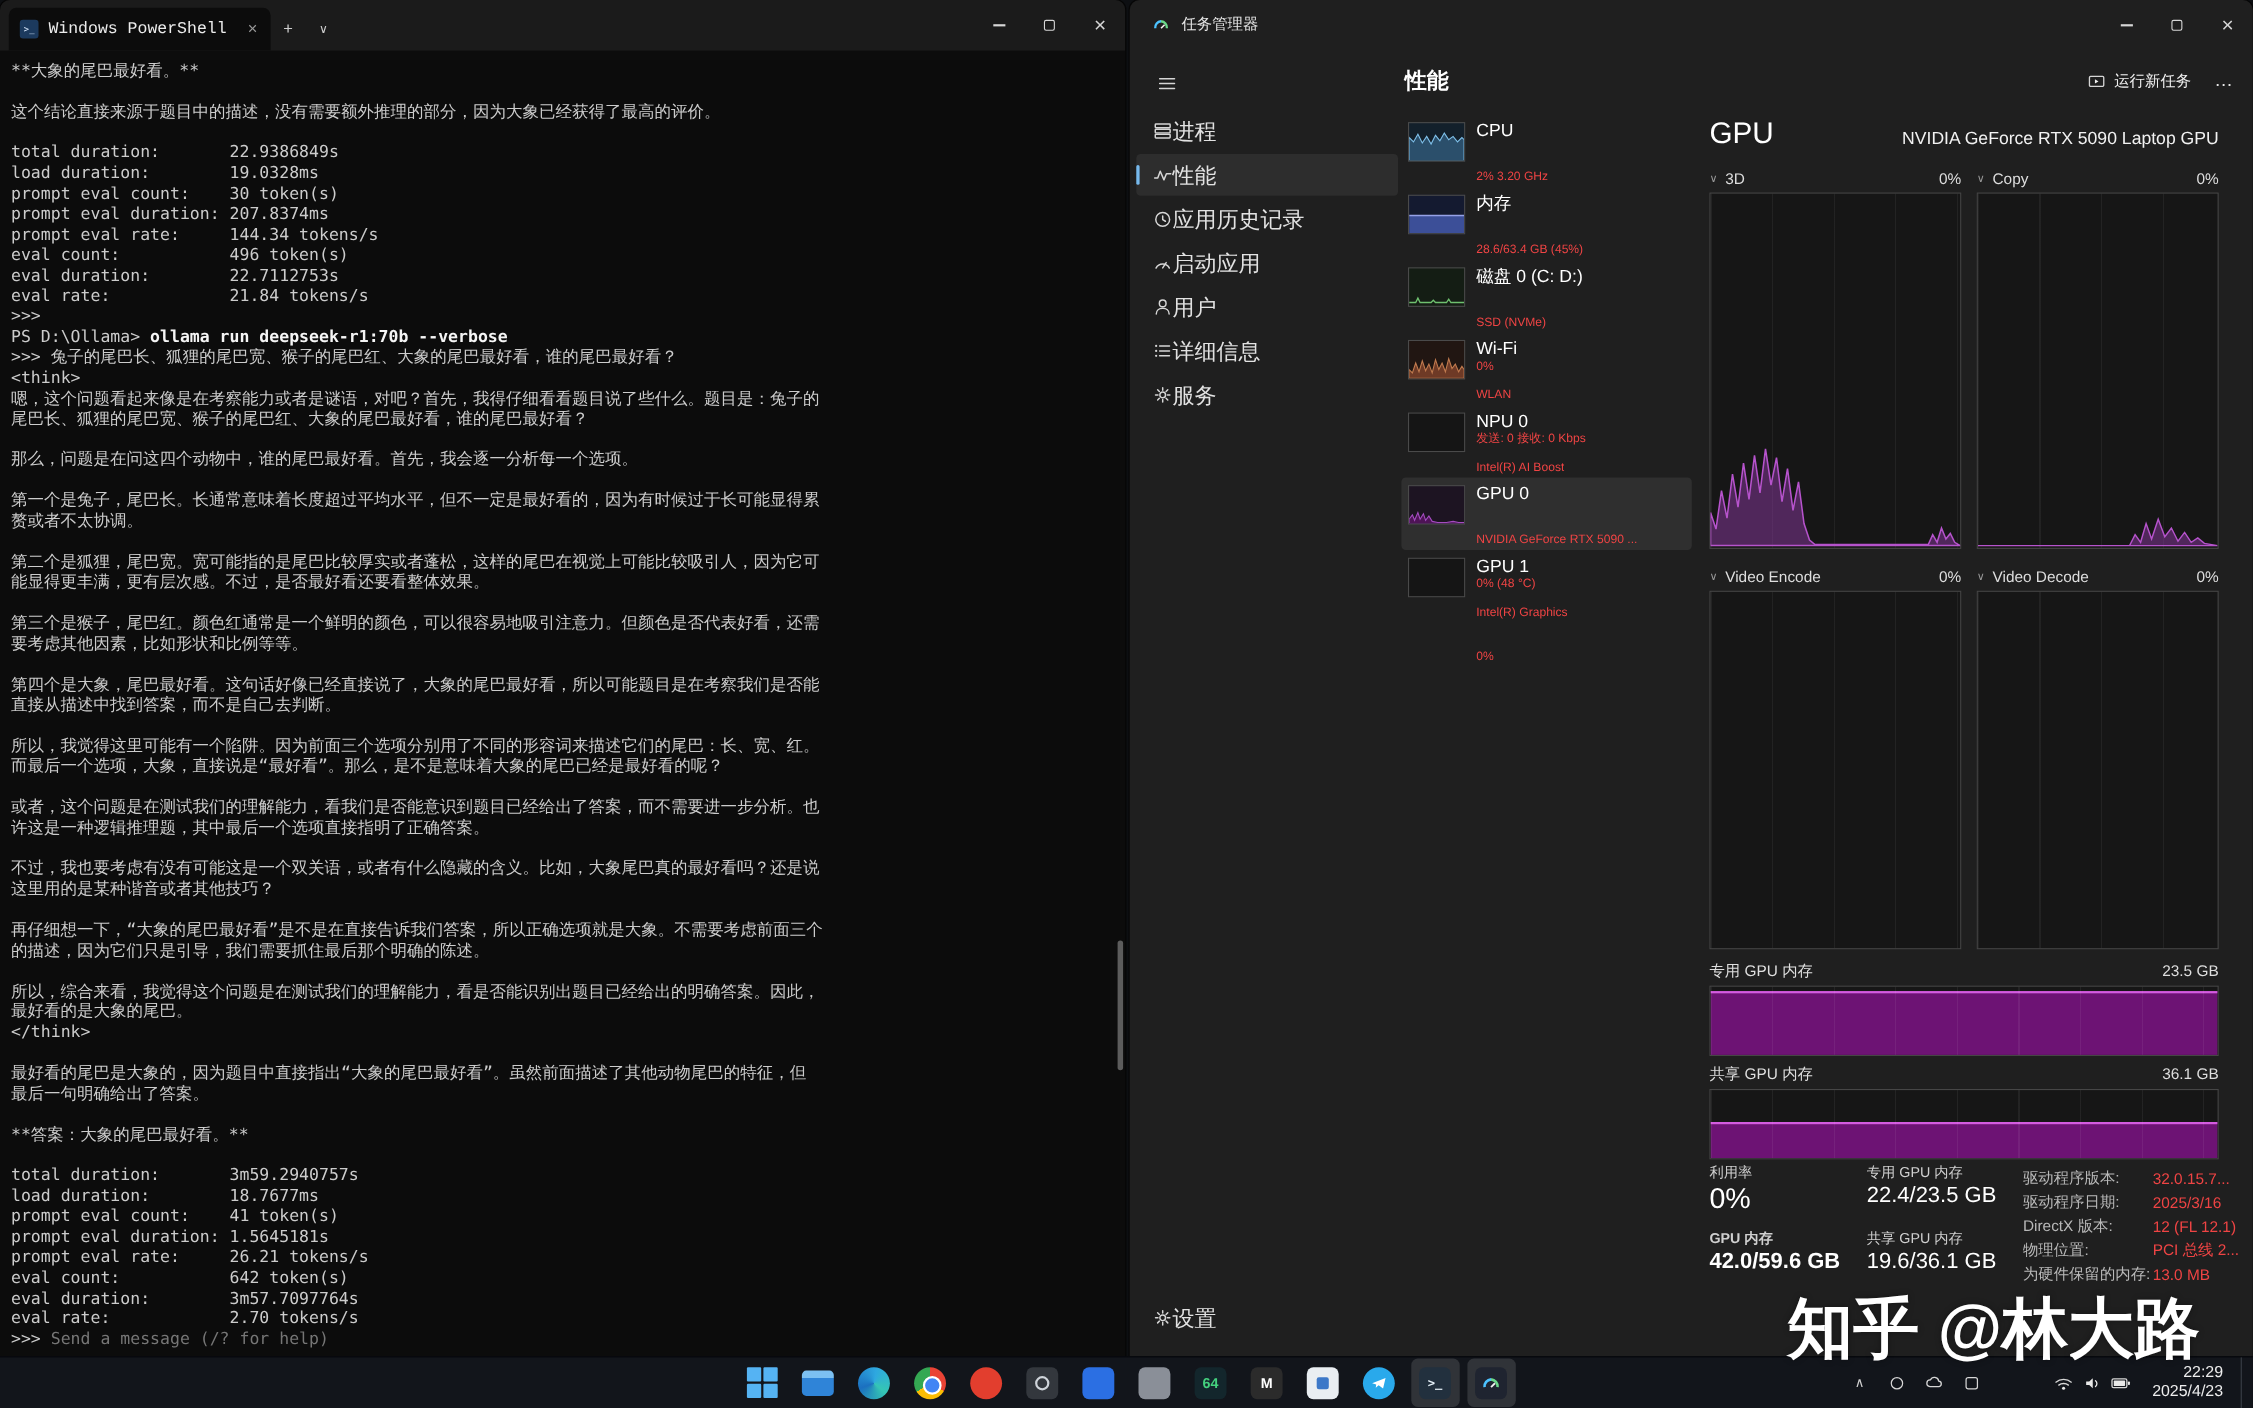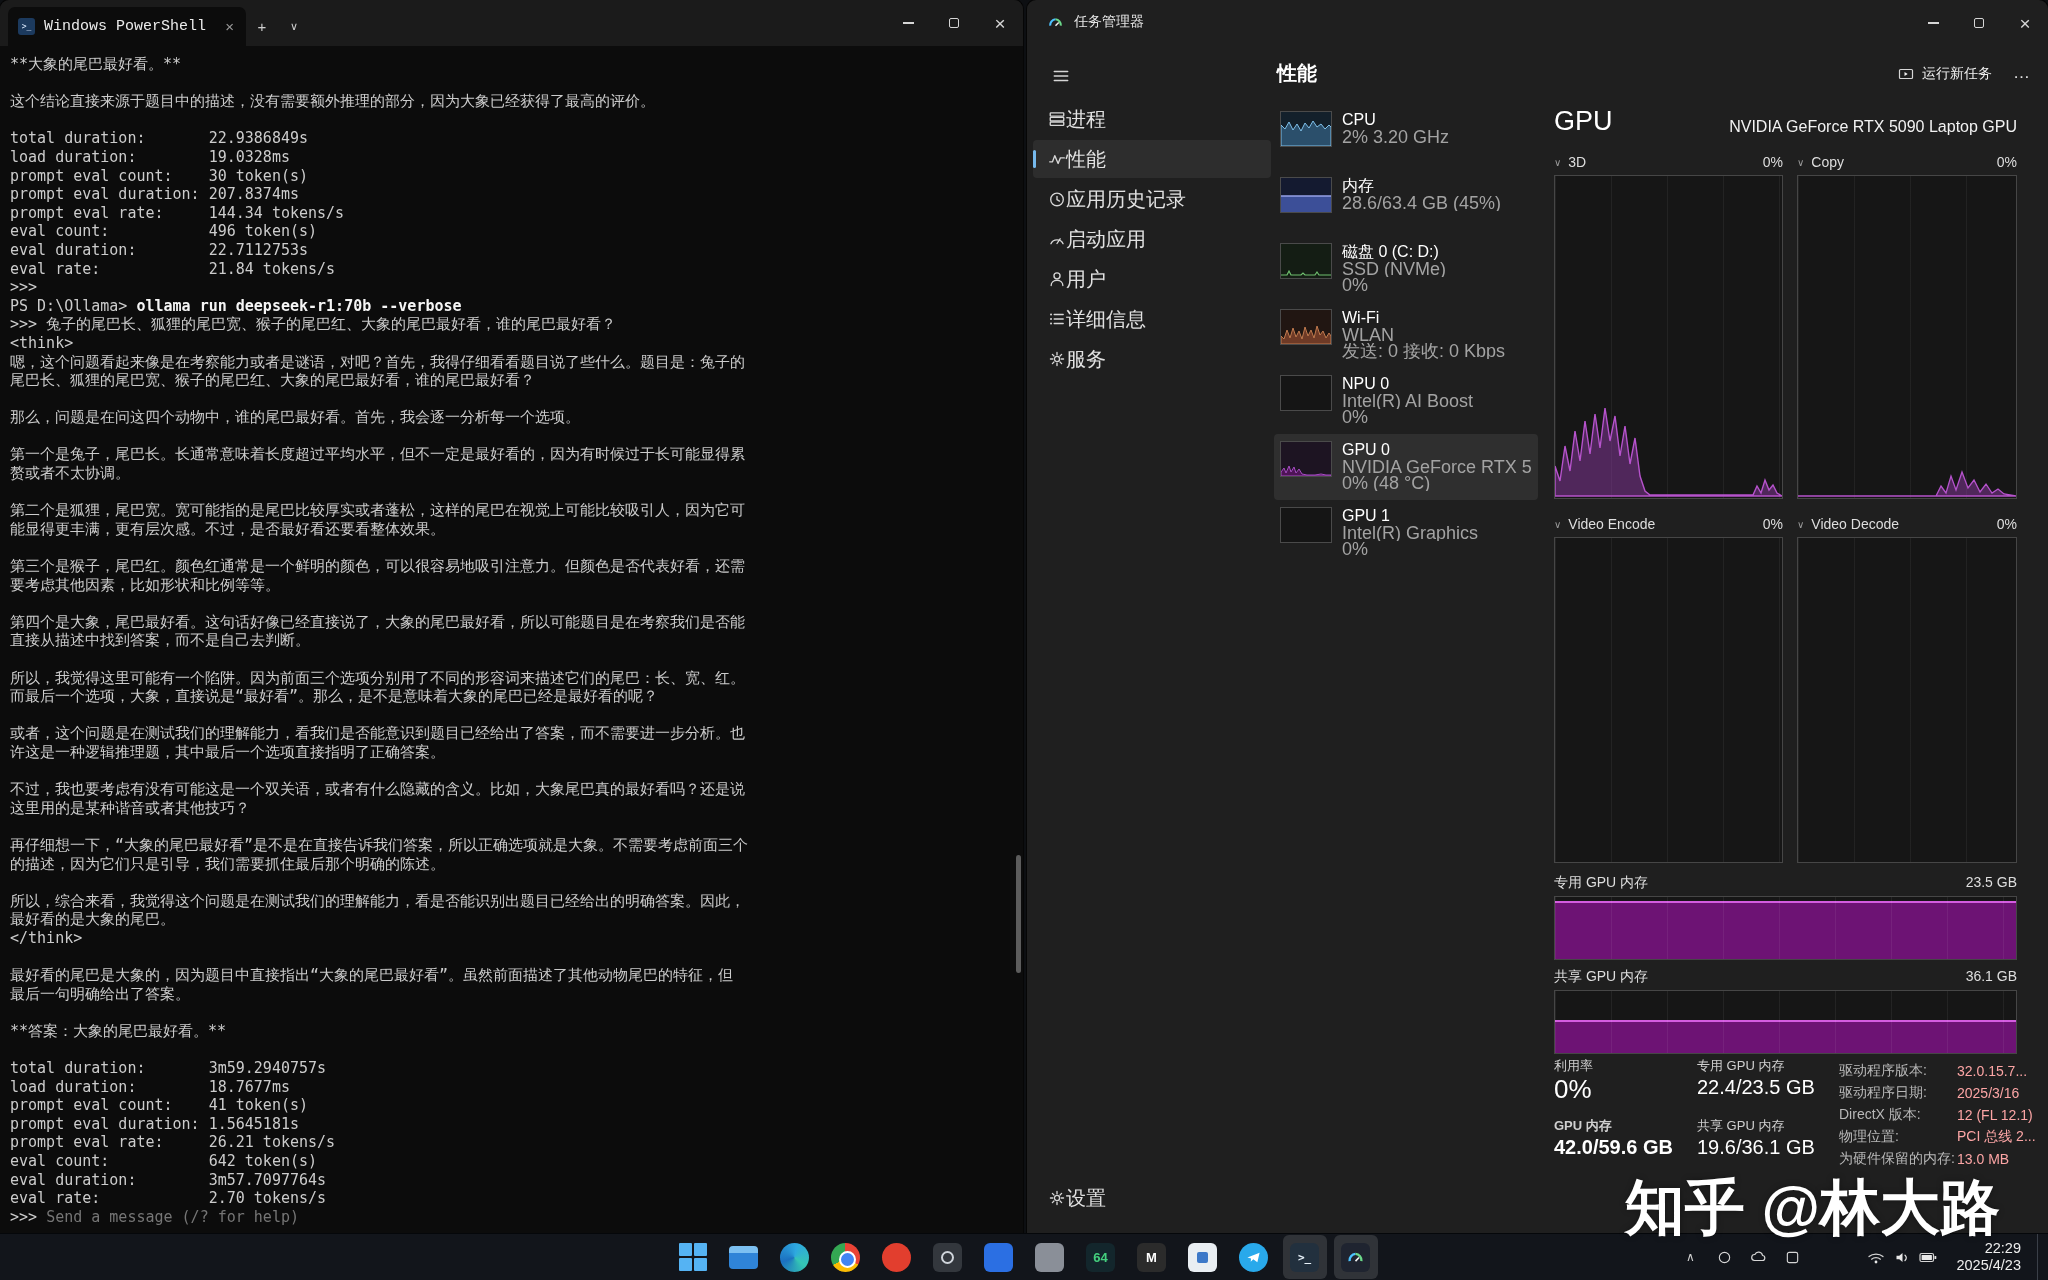--- a/index.html
+++ b/index.html
@@ -50,21 +50,21 @@
   .perf-item{position:relative;height:66px;border-radius:4px;display:flex;gap:10px;padding:7px 6px;align-items:flex-start;}
   .perf-item.selected{background:#2f2f2f;}
   .thumb{width:52px;height:36px;background:#151515;border:1px solid #4a4a4a;flex:0 0 auto;overflow:hidden;}
   .thumb-cpu{background:#13202b;}
   .thumb-mem{background:#141a30;}
   .thumb-disk{background:#141d14;}
   .thumb-wifi{background:#211612;}
   .thumb-gpu{background:#1d1422;}
   .pinfo{min-width:0;}
   .plabel{font-size:16px;color:#fff;line-height:18px;}
-  .psub{font-size:18px;color:#a3a3a3;line-height:16px;white-space:nowrap;overflow:hidden;}
+  .psub{font-size:11px;color:#ef4444;line-height:16px;white-space:nowrap;overflow:hidden;margin-top:24px;}
 
   .gpu-panel{position:absolute;left:521px;top:104px;right:18px;bottom:0;}
   .gpu-title{position:absolute;left:6px;top:2px;font-size:27px;color:#fff;}
   .gpu-name{position:absolute;right:13px;top:14px;font-size:16px;color:#f2f2f2;}
   .chart-cell{position:absolute;}
   .chart-head{display:flex;align-items:center;gap:7px;font-size:14px;color:#dedede;height:20px;}
   .chev{font-size:10px;color:#9a9a9a;}
   .pct{margin-left:auto;color:#dedede;}
   .chart-box{position:relative;margin-top:3px;background:#161616;border:1px solid #464646;
     background-image:repeating-linear-gradient(90deg,rgba(255,255,255,.055) 0,rgba(255,255,255,.055) 1px,transparent 1px,transparent 56px);}
@@ -74,21 +74,21 @@
   .fill-ded{height:93%;}
   .fill-shared{height:54%;}
   .grid-overlay{position:absolute;inset:0;background-image:repeating-linear-gradient(90deg,rgba(255,255,255,.06) 0,rgba(255,255,255,.06) 1px,transparent 1px,transparent 56px);}
   .stat-big{position:absolute;width:145px;}
   .stat-lab{font-size:13px;color:#cfcfcf;line-height:16px;white-space:nowrap;}
   .stat-val{font-size:20px;color:#fff;line-height:26px;white-space:nowrap;}
   .stat-val.xl{font-size:26px;line-height:30px;}
   .stats-small{position:absolute;left:291px;top:956px;width:180px;}
   .srow{display:flex;height:22px;font-size:14px;align-items:center;}
   .srow .sl{width:118px;color:#b8b8b8;white-space:nowrap;flex:0 0 auto;}
-  .srow .sv{color:#fca5a5;white-space:nowrap;}
+  .srow .sv{color:#ef4444;white-space:nowrap;}
 
   
   .watermark{position:absolute;right:48px;top:1168px;font-size:60px;font-weight:700;color:#fff;z-index:50;
     text-shadow:0 0 6px rgba(0,0,0,.35);white-space:nowrap;}
 
   
   .taskbar{position:absolute;left:0;bottom:0;width:2048px;height:47px;background:#12151b;border-top:1px solid #05070a;z-index:40;}
   .tb-center{position:absolute;inset:0;display:flex;align-items:center;justify-content:center;gap:7px;}
   .slot{width:44px;height:44px;border-radius:6px;display:flex;align-items:center;justify-content:center;}
   .slot.active{background:rgba(255,255,255,.13);}

